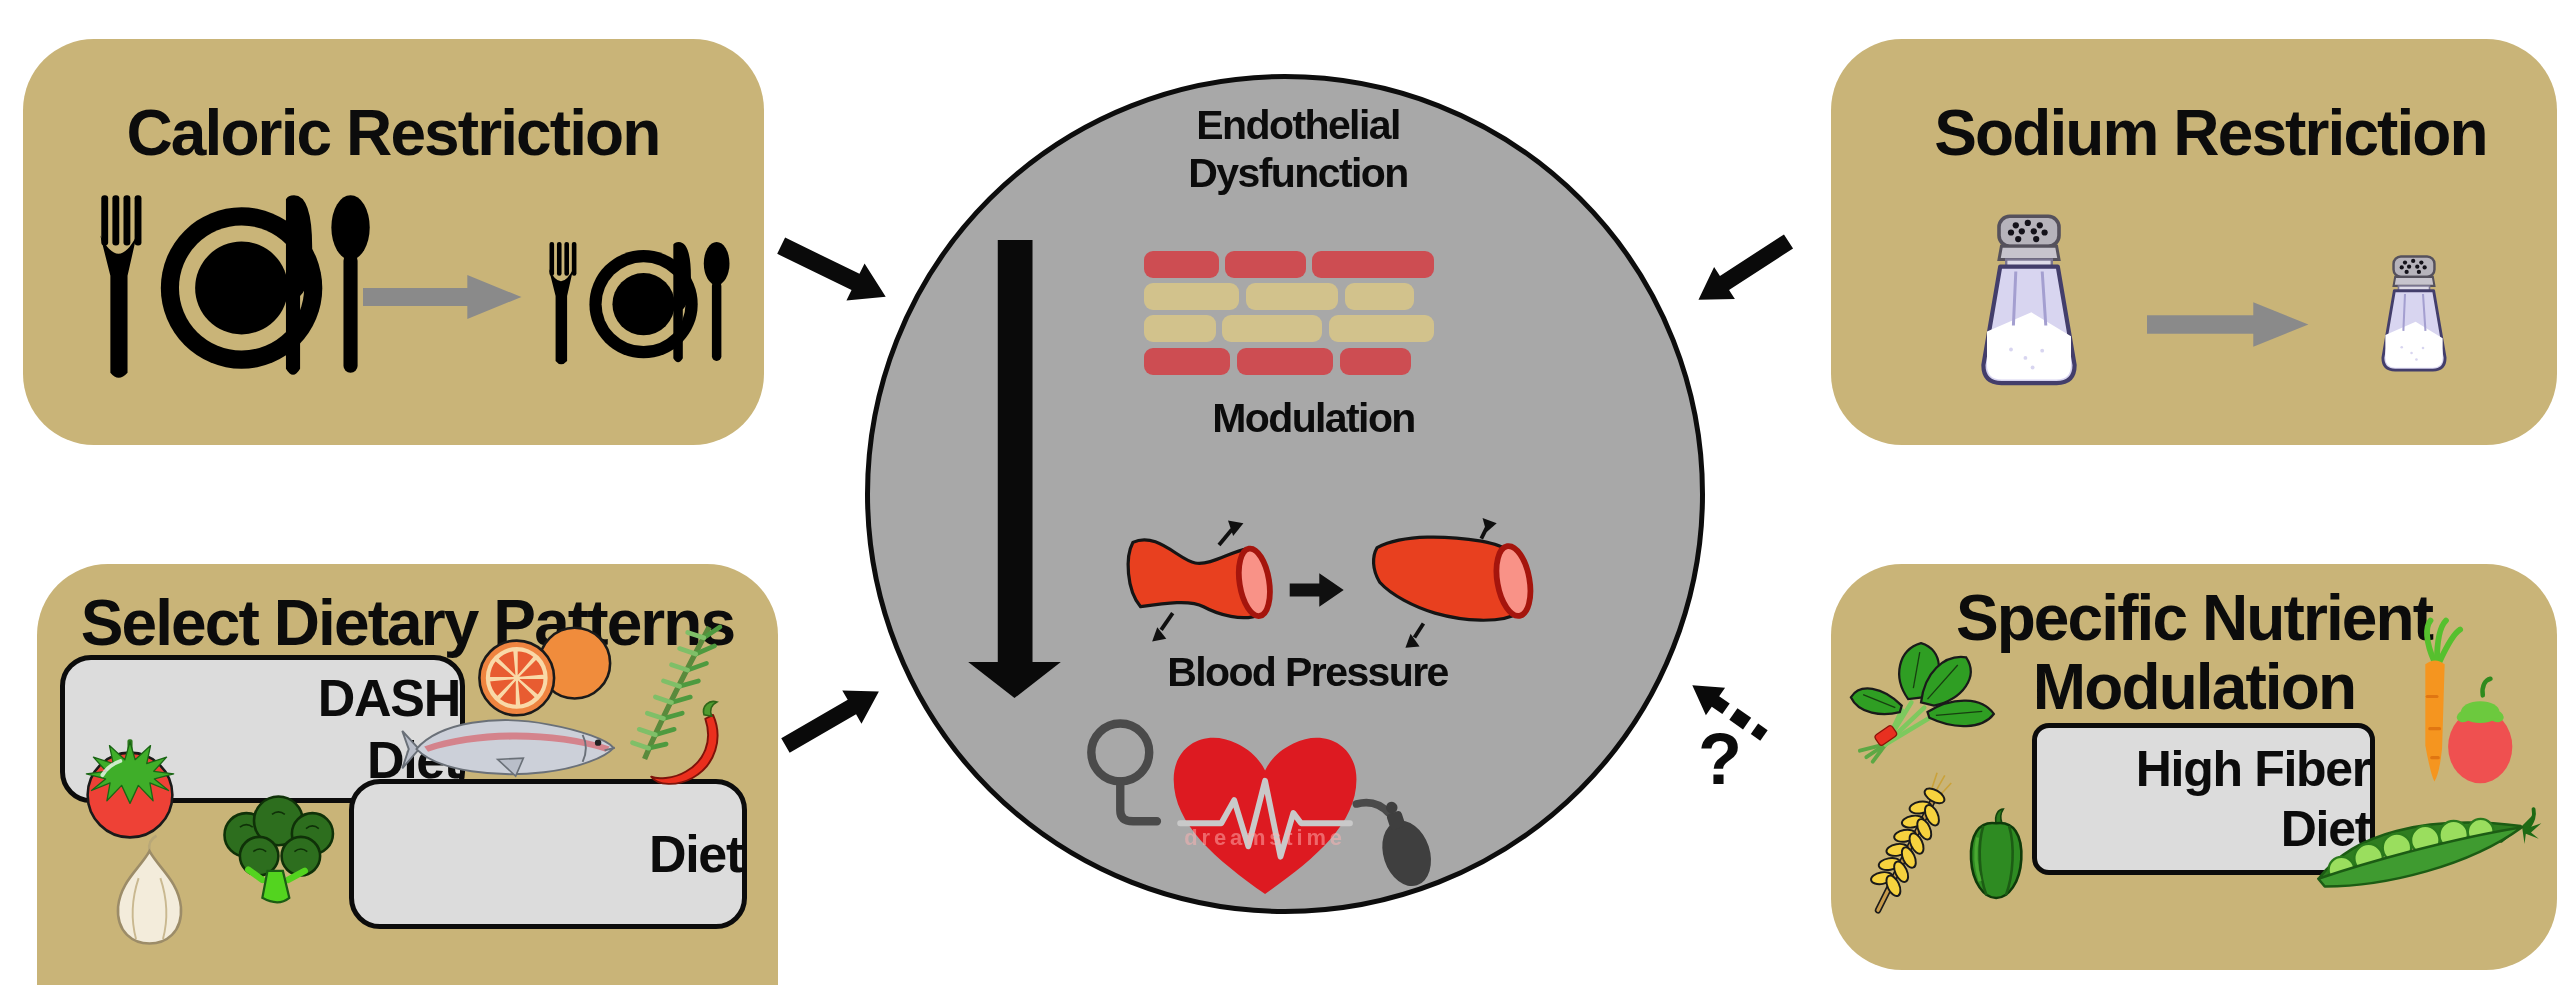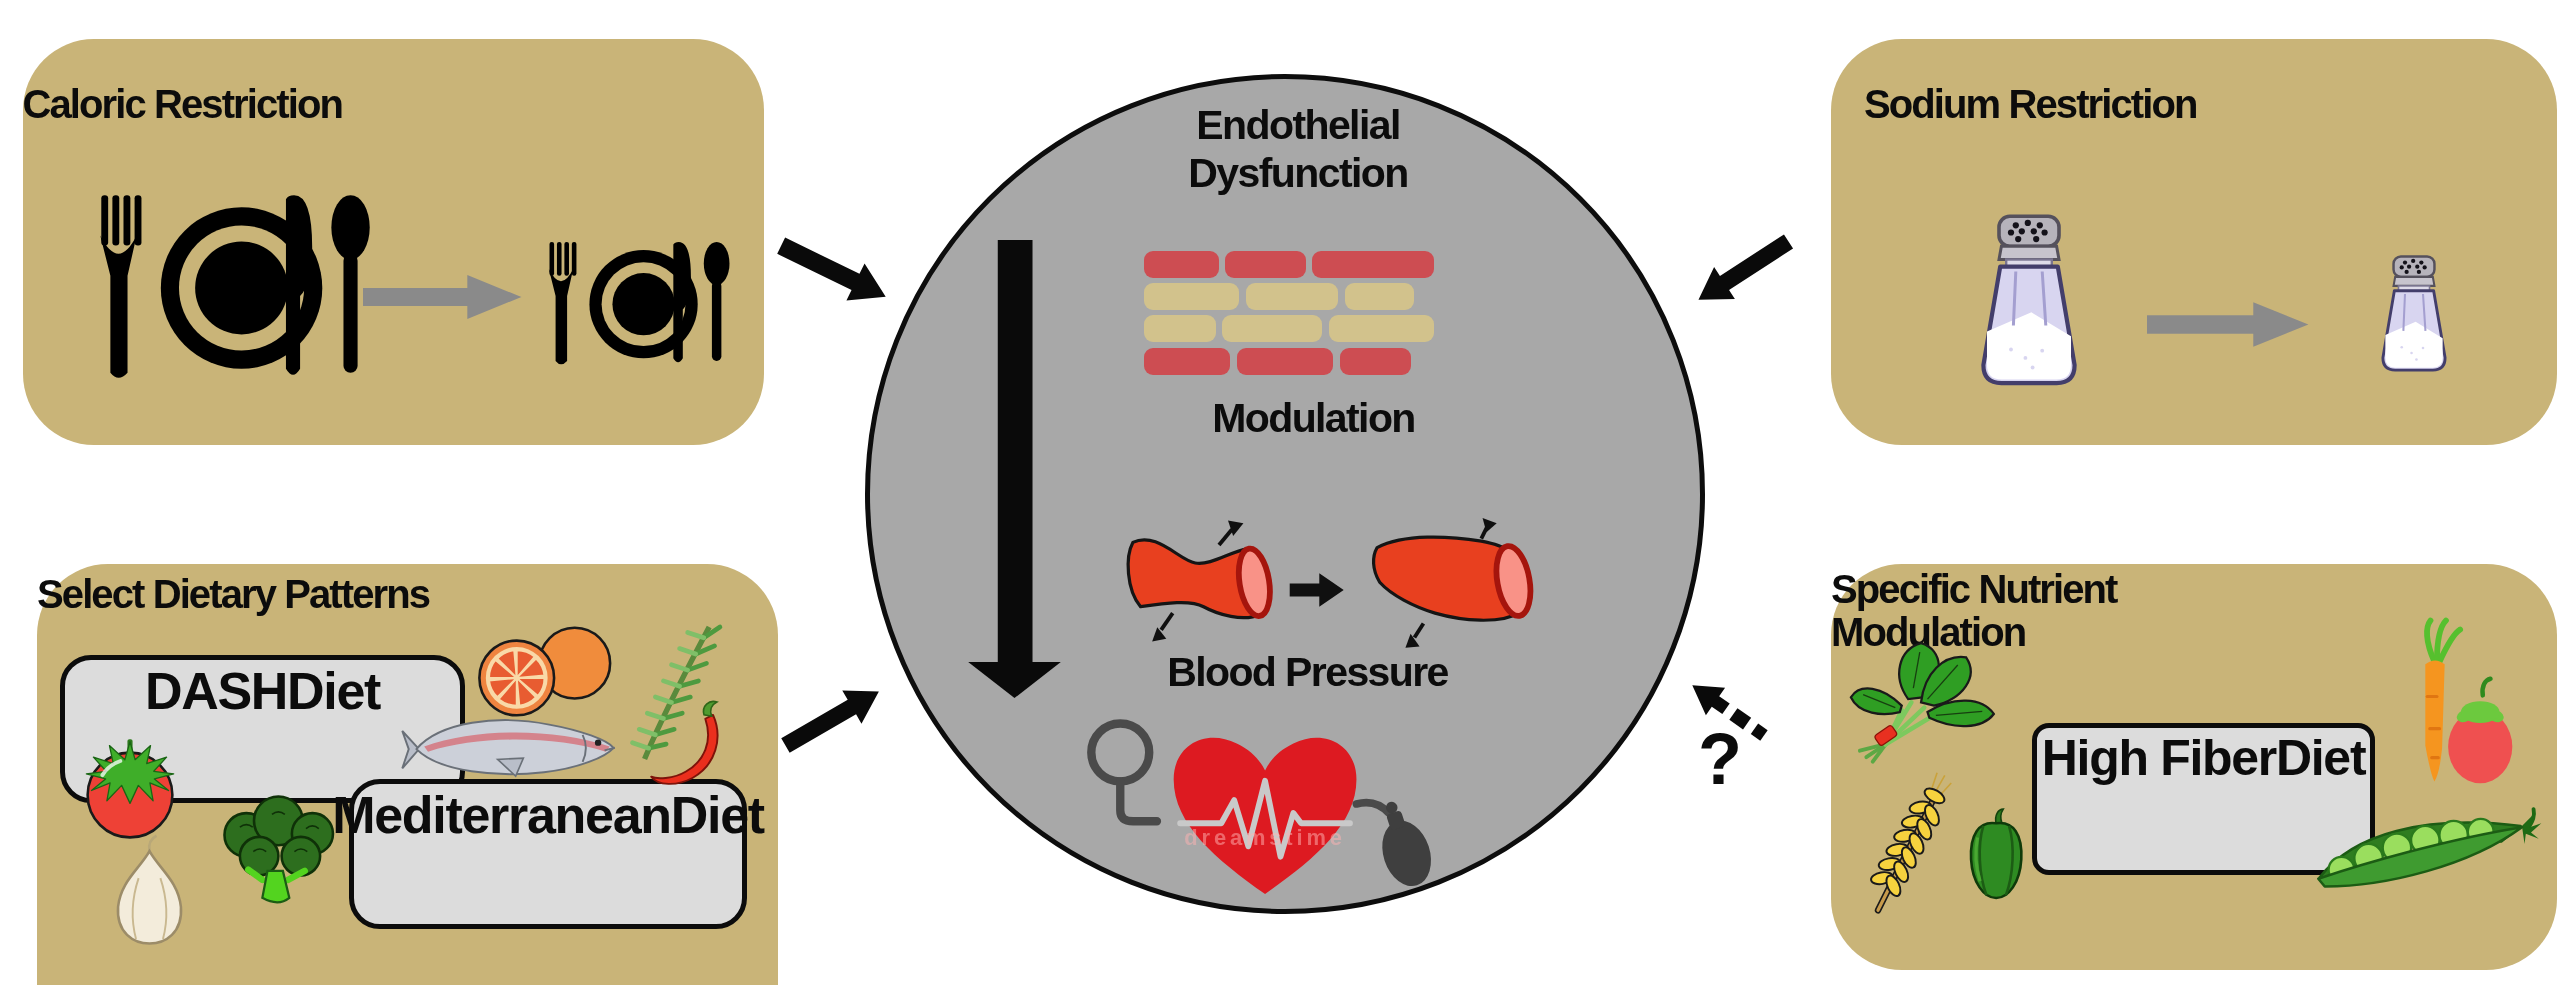--- a/index.html
+++ b/index.html
@@ -1,24 +1,24 @@
 <!DOCTYPE html>
 <html style="font-size:10.3px"><head>
 <meta charset="utf-8">
 <style>
   html,body{margin:0;padding:0;background:#fff;}
   .canvas{position:relative;width:2576px;height:985px;background:#fff;overflow:hidden;
           font-family:"Liberation Sans","DejaVu Sans",sans-serif;font-weight:700;color:#0c0c0c;}
   .abs{position:absolute;}
   svg{overflow:visible;display:block;}
   .panel{position:absolute;background:#c9b478;border-radius:71px;}
-  .title{position:absolute;left:0;right:0;margin:0;text-align:left;
-         font-size:40px;letter-spacing:-1.9px;line-height:1.08;font-weight:700;}
+  .title{position:absolute;left:0;right:0;margin:16px;text-align:center;
+         font-size:64px;letter-spacing:-1.9px;line-height:1.08;font-weight:700;}
   .subbox{position:absolute;background:#dcdcdc;border:5.2px solid #0c0c0c;border-radius:31px;
-          box-sizing:border-box;display:flex;flex-direction:row;justify-content:center;
+          box-sizing:border-box;display:flex;flex-direction:column;justify-content:center;
           text-align:right;font-size:52px;letter-spacing:-1.3px;line-height:1.2;z-index:2;}
   .food{z-index:3;}
   .ctext{position:absolute;text-align:center;font-size:41px;letter-spacing:-1.6px;line-height:1.16;}
   .circle{position:absolute;left:865px;top:74px;width:840px;height:840px;
           background:#a8a8a8;border:5.8px solid #0d0d0d;border-radius:50%;box-sizing:border-box;}
   .brickrow{position:absolute;display:flex;gap:6.4px;height:27px;left:0;}
   .brick{border-radius:9px;height:100%;}
   .bred{background:#cd4d52;}
   .btan{background:#d2c28c;}
   .q{position:absolute;font-size:72px;letter-spacing:0;line-height:1;}
@@ -102,21 +102,20 @@
   </section>
 
   <section class="panel" style="left:37px;top:564px;width:741px;height:514px;">
     <h2 class="title" style="top:9px;">Select Dietary Patterns</h2>
 
     <div class="subbox" style="left:23px;top:91px;width:405px;height:148px;">
       <span>DASH</span>
       <span>Diet</span>
     </div>
     <div class="subbox" style="left:312px;top:215px;width:398px;height:150px;">
-      <span>Mediterranean</span>
       <span>Diet</span>
     </div>
 
     <svg class="abs food" style="left:425px;top:59px;" width="161" height="97" viewBox="0 0 250 150">
       <circle cx="175" cy="62" r="55" fill="#f08c3c" stroke="#1a1a1a" stroke-width="4"></circle>
       <circle cx="85" cy="85" r="58" fill="#ef8440" stroke="#1a1a1a" stroke-width="4"></circle>
       <circle cx="85" cy="85" r="48" fill="#f9d9a8"></circle>
       <g fill="#e85c31" stroke="#f9d9a8" stroke-width="3">
         <path d="M85,85 L128,85 A43,43 0 0 1 118,113 Z"></path>
           <path d="M85,85 L115,115 A43,43 0 0 1 89,128 Z"></path>

